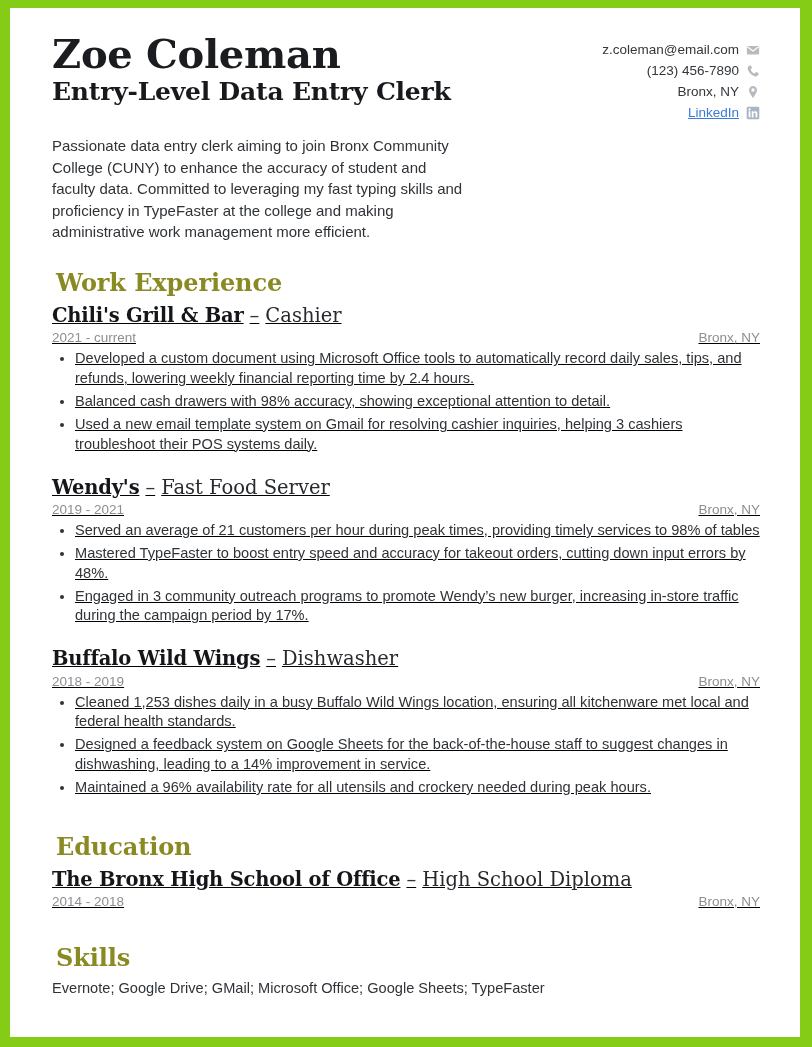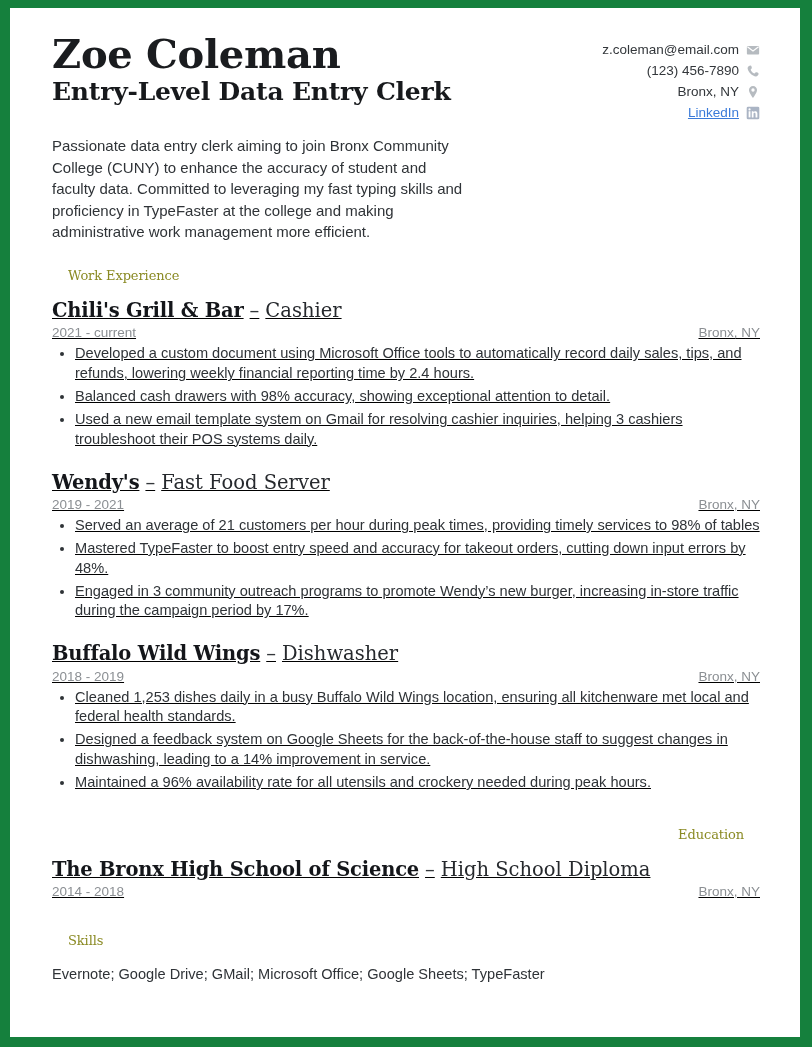--- a/index.html
+++ b/index.html
@@ -13,21 +13,21 @@
     overflow: hidden;
     font-family: "Liberation Sans", sans-serif;
   }
 
   .page-frame {
     position: absolute;
     left: 0;
     top: 0;
     width: 812px;
     height: 1047px;
-    background: #15803d;
+    background: #84cc16;
     box-sizing: border-box;
     padding: 8px 12px 10px 10px;
   }
 
   .page {
     width: 100%;
     height: 100%;
     background: #ffffff;
     box-sizing: border-box;
     padding: 26px 40px 0 42px;
@@ -99,28 +99,28 @@
     width: 415px;
     margin: 11px 0 0 0;
     font-size: 15px;
     line-height: 1.44;
     color: #2f3337;
   }
 
   
   .section-heading {
     font-family: "DejaVu Serif", "Liberation Serif", serif;
-    font-weight: normal;
-    font-size: 13px;
+    font-weight: bold;
+    font-size: 24px;
     color: #8a8a23;
-    margin: 16px;
+    margin: 4px;
     letter-spacing: -0.1px;
   }
   .section-work { margin-top: 25px; }
-  .section-education { margin-top: 34px; text-align: right; }
+  .section-education { margin-top: 34px; }
   .section-skills { margin-top: 34px; }
 
   
   .entry { margin-top: 7px; text-decoration: underline; }
   .entry + .entry { margin-top: 21px; }
 
   .entry-title {
     font-family: "DejaVu Serif", "Liberation Serif", serif;
     font-size: 19.5px;
     color: #14161a;
@@ -285,21 +285,21 @@
       <li>Cleaned 1,253 dishes daily in a busy Buffalo Wild Wings location, ensuring all kitchenware met local and federal health standards.</li>
       <li>Designed a feedback system on Google Sheets for the back-of-the-house staff to suggest changes in dishwashing, leading to a 14% improvement in service.</li>
       <li>Maintained a 96% availability rate for all utensils and crockery needed during peak hours.</li>
     </ul>
   </div>
 
   <h3 class="section-heading section-education">Education</h3>
 
   <div class="entry">
     <div class="entry-title">
-      <span class="org">The Bronx High School of Science</span><span class="sep">–</span><span class="role">High School Diploma</span>
+      <span class="org">The Bronx High School of Office</span><span class="sep">–</span><span class="role">High School Diploma</span>
     </div>
     <div class="entry-meta">
       <span>2014 - 2018</span>
       <span>Bronx, NY</span>
     </div>
   </div>
 
   <h3 class="section-heading section-skills">Skills</h3>
   <div class="skills-text">Evernote; Google Drive; GMail; Microsoft Office; Google Sheets; TypeFaster</div>
 

